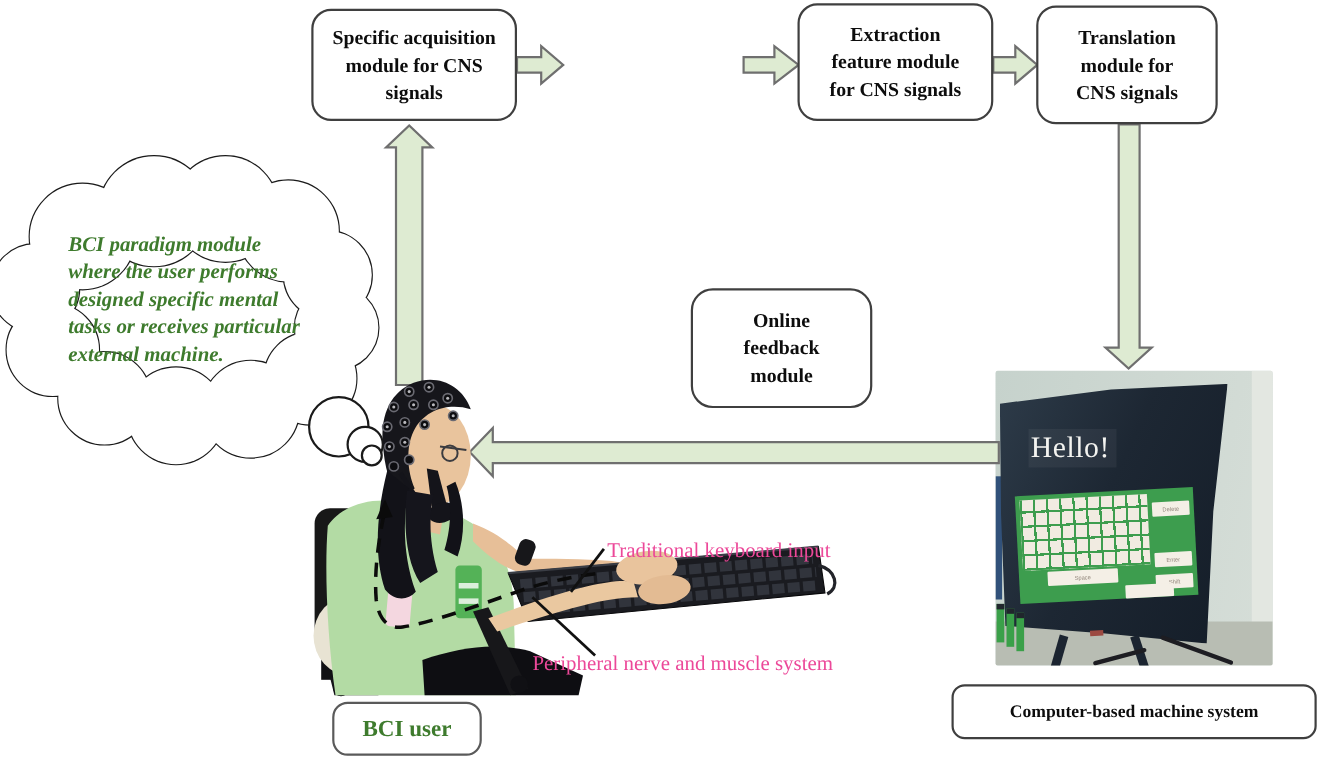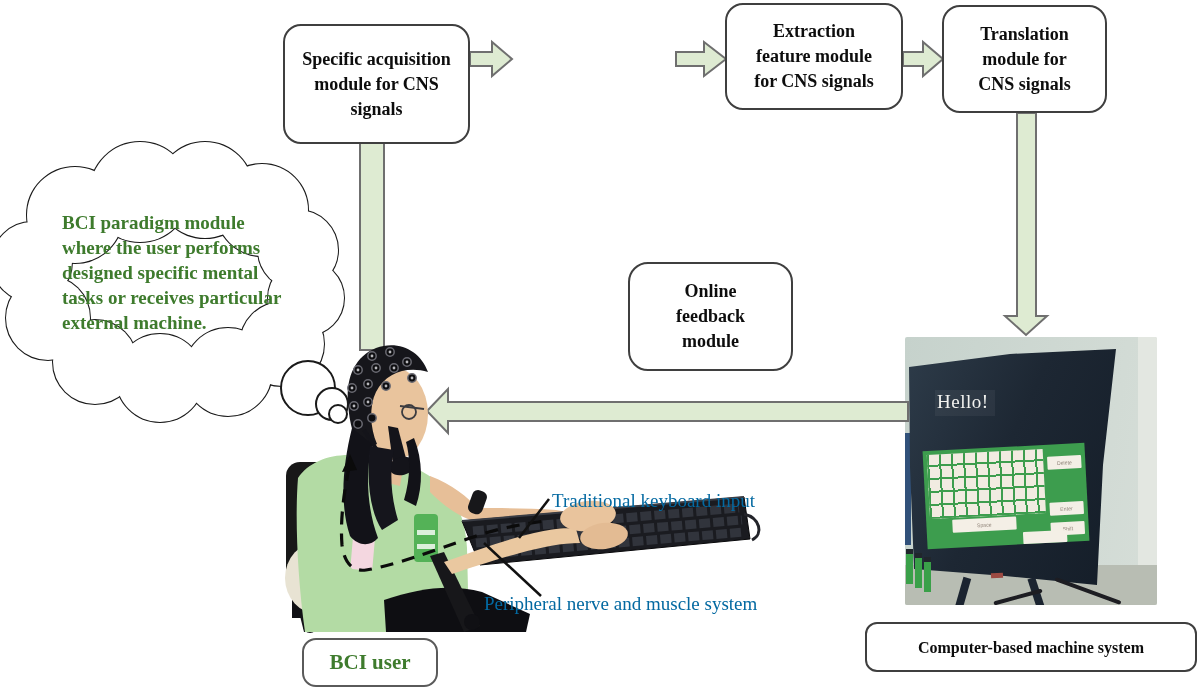--- a/index.html
+++ b/index.html
@@ -3,48 +3,48 @@
 <meta charset="utf-8">
 <style>
   html,body{margin:0;padding:0;background:#ffffff;}
   #stage{position:relative;width:1200px;height:694px;background:#fff;overflow:hidden;
          font-family:"Liberation Serif","DejaVu Serif",serif;}
   
   .mbox{position:absolute;background:#fff;border:2px solid #3f3f3f;border-radius:18px;
         display:flex;align-items:center;justify-content:center;text-align:center;
         font-weight:bold;font-size:18px;line-height:25px;color:#0d0d0d;
         box-sizing:border-box;z-index:3;}
-  #box-acquisition{left:283px;top:24px;width:187px;height:120px;padding:0 5px;}
+  #box-acquisition{left:283px;top:8px;width:187px;height:102px;padding:0 5px;}
   #box-preprocessing{left:511px;top:5px;width:164px;height:107px;padding:0 18px;}
   #box-extraction{left:725px;top:3px;width:178px;height:107px;padding:0 24px;}
   #box-translation{left:942px;top:5px;width:165px;height:108px;padding:0 22px;}
   #box-feedback{left:628px;top:262px;width:165px;height:109px;padding:0 22px;border-radius:20px;}
   #box-bci-user{left:302px;top:638px;width:136px;height:49px;border-radius:14px;
         border-color:#5a5a5a;font-size:21px;color:#3e7b2d;}
   #box-machine{left:865px;top:622px;width:332px;height:50px;border-radius:12px;
         font-size:16px;padding:0 10px;}
   
   #cloud-text{position:absolute;left:62px;top:210px;width:256px;z-index:3;
-        font-weight:bold;font-size:19px;line-height:25px;color:#3e7b2d;}
+        font-weight:bold;font-size:19px;line-height:25px;color:#3e7b2d;font-style:italic;}
   #cloud-text span{display:block;}
   
-  .plabel{position:absolute;z-index:3;font-size:19px;color:#0369a1;white-space:nowrap;font-family:Liberation Serif, serif;}
+  .plabel{position:absolute;z-index:3;font-size:19px;color:#ec4899;white-space:nowrap;font-family:Liberation Serif, serif;}
   #label-keyboard{left:552px;top:490px;}
   #label-peripheral{left:484px;top:593px;}
   
   #photo{position:absolute;left:905px;top:337px;width:252px;height:268px;z-index:1;
         background:linear-gradient(100deg,#c6d2cc,#d6ded8);overflow:hidden;border-radius:2px;}
   #photo .white-band{position:absolute;left:233px;top:0;width:19px;height:268px;background:#e3e7e1;}
   #photo .desk{position:absolute;left:0;top:228px;width:252px;height:40px;background:#b8bdb3;}
   #photo .blue-strip{position:absolute;left:0;top:96px;width:6px;height:112px;background:#31517a;}
   #monitor{position:absolute;left:0;top:8px;width:215px;height:252px;
         background:linear-gradient(115deg,#2e3c4a,#1d2general733 40%,#16202b);
         background:linear-gradient(115deg,#2e3c4a 0%,#1d2733 45%,#141d28 100%);
         clip-path:polygon(4px 22px,105px 9px,211px 4px,198px 120px,192px 240px,100px 231px,9px 224px,5px 122px);}
-  #hello{position:absolute;left:30px;top:45px;font-size:19px;color:#f3f3f0;letter-spacing:.5px;
+  #hello{position:absolute;left:30px;top:45px;font-size:27px;color:#f3f3f0;letter-spacing:.5px;
         background:rgba(255,255,255,0.05);padding:1px 6px 3px 2px;}
   #vkeyboard{position:absolute;left:20px;top:102px;width:162px;height:98px;background:#3d9d4e;
         transform:rotate(-3deg);}
   #vkeys-grid{position:absolute;left:4px;top:4px;width:116px;height:64px;background-color:#f1ebe1;
         background-image:repeating-linear-gradient(0deg,#3d9d4e 0 2px,transparent 2px 13px),
                          repeating-linear-gradient(90deg,#3d9d4e 0 2px,transparent 2px 12px);}
   .vkey{position:absolute;background:#f4efe6;border-radius:1px;display:flex;align-items:center;
         justify-content:center;color:#93887d;font-family:"Liberation Sans",sans-serif;}
   .vkey span{font-size:9px;transform:scale(.58);white-space:nowrap;}
   #vkey-delete{left:124px;top:12px;width:34px;height:13px;}

